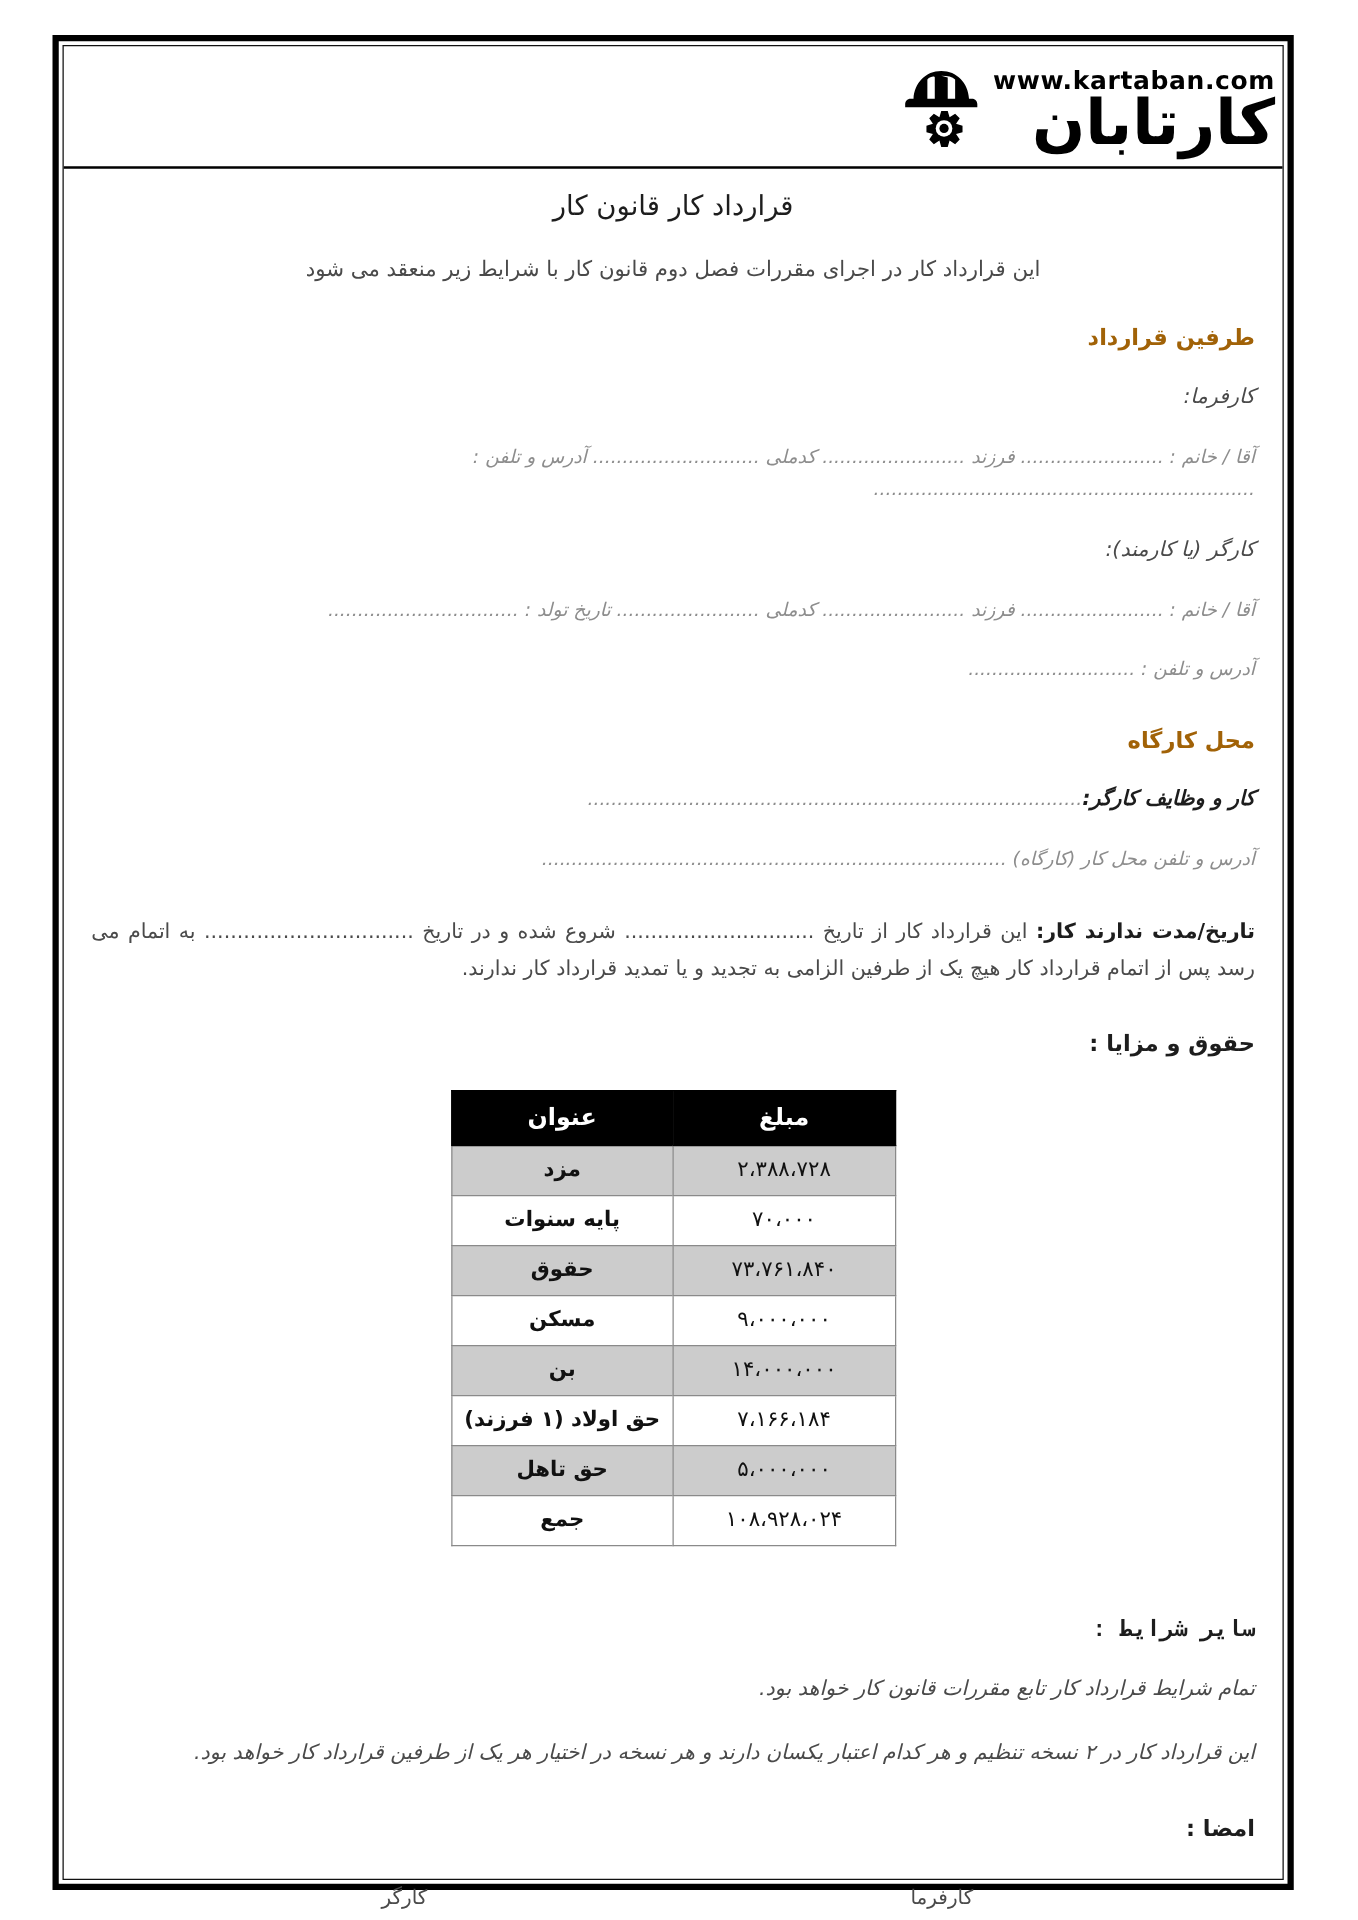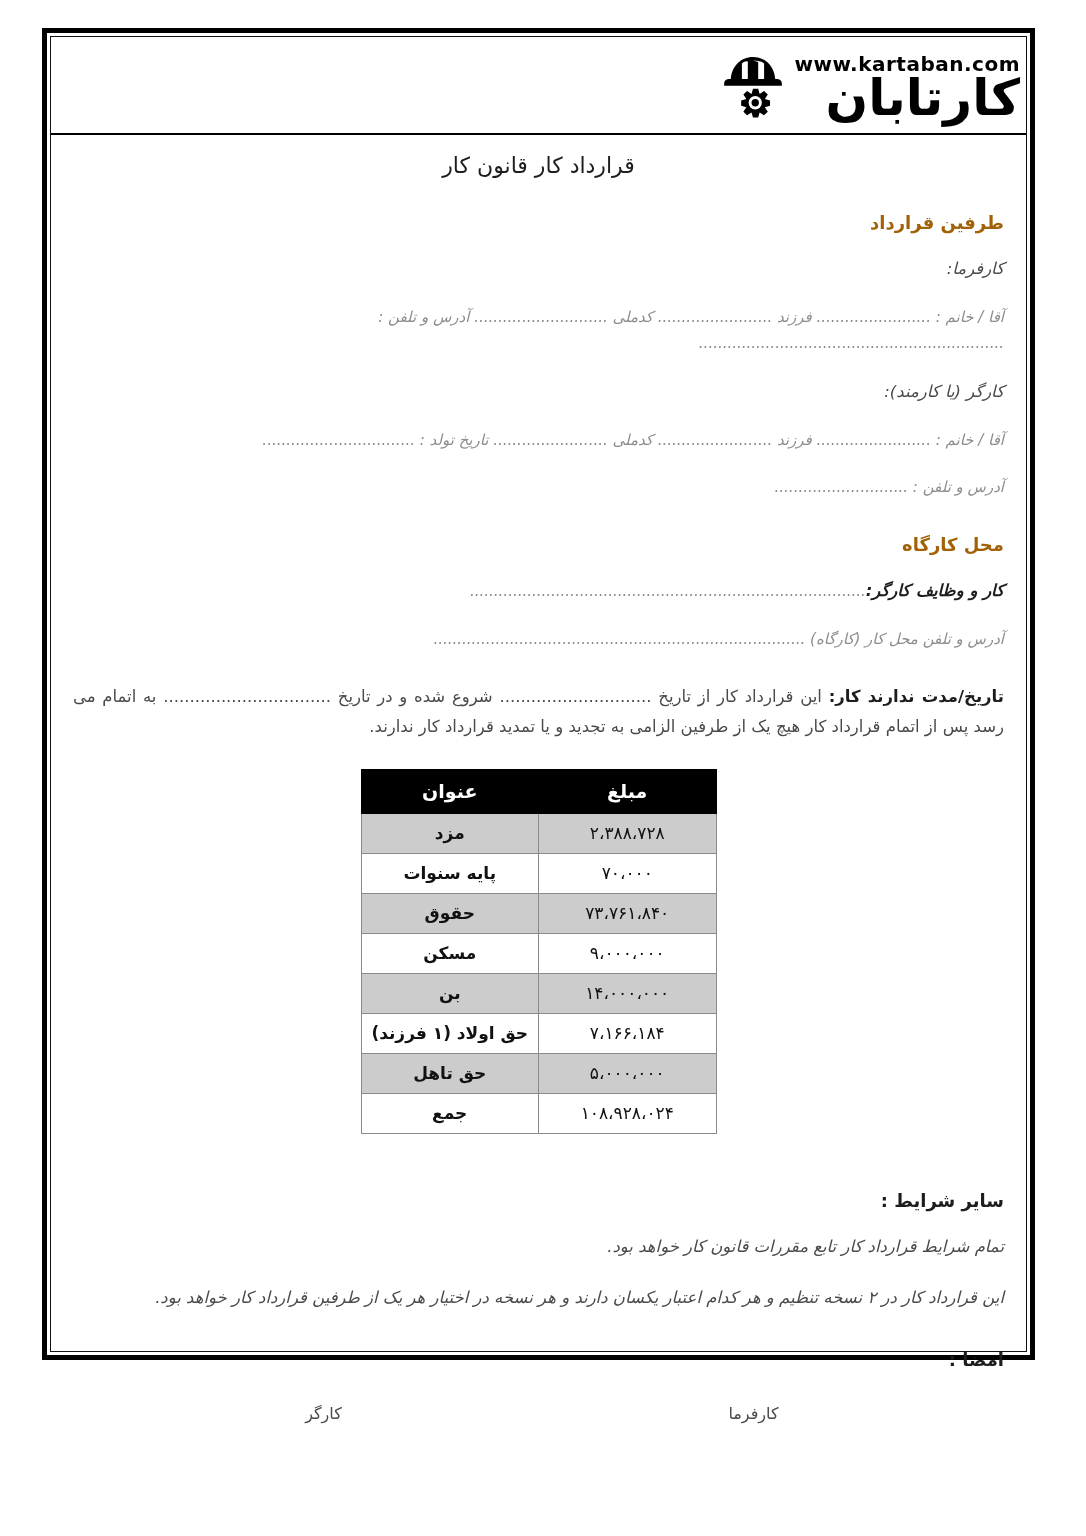--- a/index.html
+++ b/index.html
@@ -16,21 +16,21 @@
     position: relative;
     overflow: hidden;
   }
 
   
   .page-frame {
     position: absolute;
     left: 42px;
     top: 28px;
     width: 993px;
-    height: 1332px;
+    height: 1484px;
     border: 5px solid #000000;
     background: #ffffff;
   }
   .page-frame-inner {
     position: absolute;
     left: 3px;
     top: 3px;
     right: 3px;
     bottom: 3px;
     border: 1px solid #111111;
@@ -194,20 +194,21 @@
     letter-spacing: 0.5px;
   }
 
   
   .other-terms-head {
     font-size: 18px;
     font-weight: 700;
     color: #1d1d1d;
     text-align: right;
     margin: 56px 0 0 0;
+    font-family: Liberation Mono, monospace;
   }
   .sign-head {
     font-size: 18px;
     font-weight: 700;
     color: #1d1d1d;
     text-align: right;
     margin: 36px 0 0 0;
   }
   .sign-row {
     display: flex;
@@ -249,20 +250,21 @@
       <div class="logo-text-wrap">
         <div class="logo-url">www.kartaban.com</div>
         <div class="logo-word">کارتابان</div>
       </div>
     </div>
   </div>
 
   <div class="content">
 
     <h1 class="doc-title">قرارداد کار قانون کار</h1>
+    <p class="doc-subtitle">این قرارداد کار در اجرای مقررات فصل دوم قانون کار با شرایط زیر منعقد می شود</p>
 
     <h2 class="section-head">طرفین قرارداد</h2>
     <p class="line">کارفرما:</p>
     <p class="line tight dots">آقا / خانم : ........................ فرزند ........................ کدملی ............................ آدرس و تلفن : ................................................................</p>
 
     <p class="line">کارگر (یا کارمند):</p>
     <p class="line tight dots">آقا / خانم : ........................ فرزند ........................ کدملی ........................ تاریخ تولد : ................................</p>
     <p class="line tight dots">آدرس و تلفن : ............................</p>
 
     <h2 class="section-head">محل کارگاه</h2>
@@ -270,20 +272,21 @@
       <b>کار و وظایف کارگر:</b><span class="dots">...................................................................................</span>
     </p>
 
     <p class="line tight dots">آدرس و تلفن محل کار (کارگاه) ..............................................................................</p>
 
     <p class="para">
       <b>تاریخ/مدت ندارند کار:</b>
       <span>این قرارداد کار از تاریخ ............................. شروع شده و در تاریخ ................................ به اتمام می رسد پس از اتمام قرارداد کار هیچ یک از طرفین الزامی به تجدید و یا تمدید قرارداد کار ندارند.</span>
     </p>
 
+    <h2 class="heading-benefits">حقوق و مزایا :</h2>
 
     <div class="table-wrap">
       <table class="salary">
         <thead>
           <tr>
             <th>مبلغ</th>
             <th>عنوان</th>
           </tr>
         </thead>
         <tbody id="salary-body">

